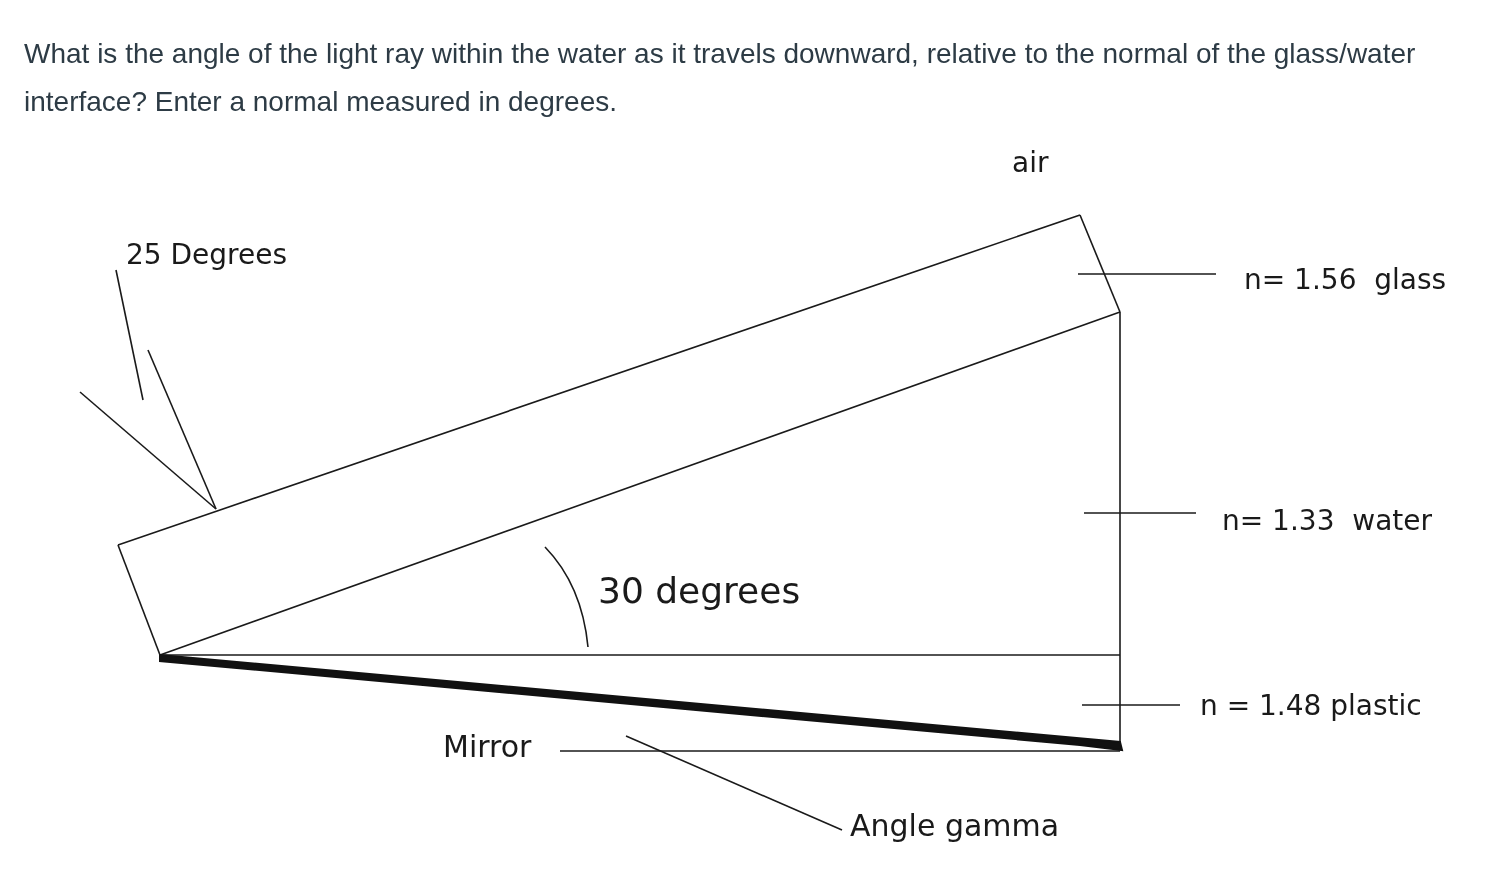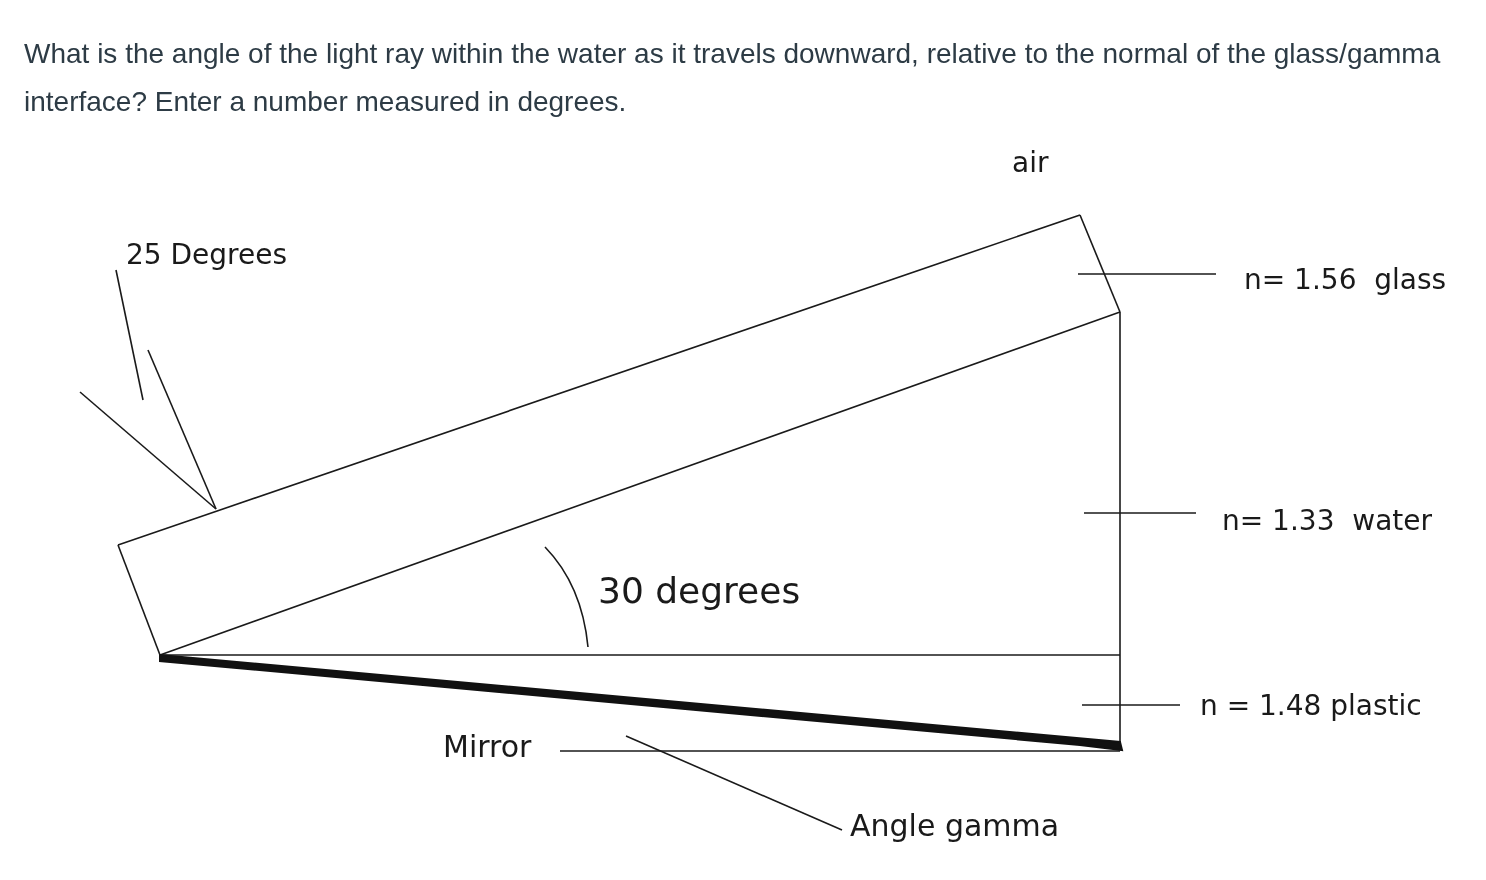--- a/index.html
+++ b/index.html
@@ -8,21 +8,21 @@
       position: absolute; left: 24px; top: 30px; width: 1440px;
       font-family: "Liberation Sans", sans-serif; font-size: 28px; line-height: 48px;
       color: #2d3b45;
     }
     svg.diagram { position: absolute; left: 0; top: 0; }
     .lbl { font-family: "DejaVu Sans", sans-serif; fill: #1a1a1a; }
   </style>
 </head>
 <body>
 
-<div class="question">What is the angle of the light ray within the water as it travels downward, relative to the normal of the glass/gamma interface? Enter a number measured in degrees.</div>
+<div class="question">What is the angle of the light ray within the water as it travels downward, relative to the normal of the glass/water interface? Enter a normal measured in degrees.</div>
 
 <svg class="diagram" width="1486" height="880" viewBox="0 0 1486 880">
   <g stroke="#1a1a1a" fill="none" stroke-width="1.6">
 
     <line x1="118" y1="545" x2="1080" y2="215"></line>
     <line x1="1080" y1="215" x2="1120" y2="312"></line>
     <line x1="160" y1="655" x2="1120" y2="312"></line>
     <line x1="118" y1="545" x2="160" y2="655"></line>
 
     <line x1="160" y1="655" x2="1120" y2="655"></line>

